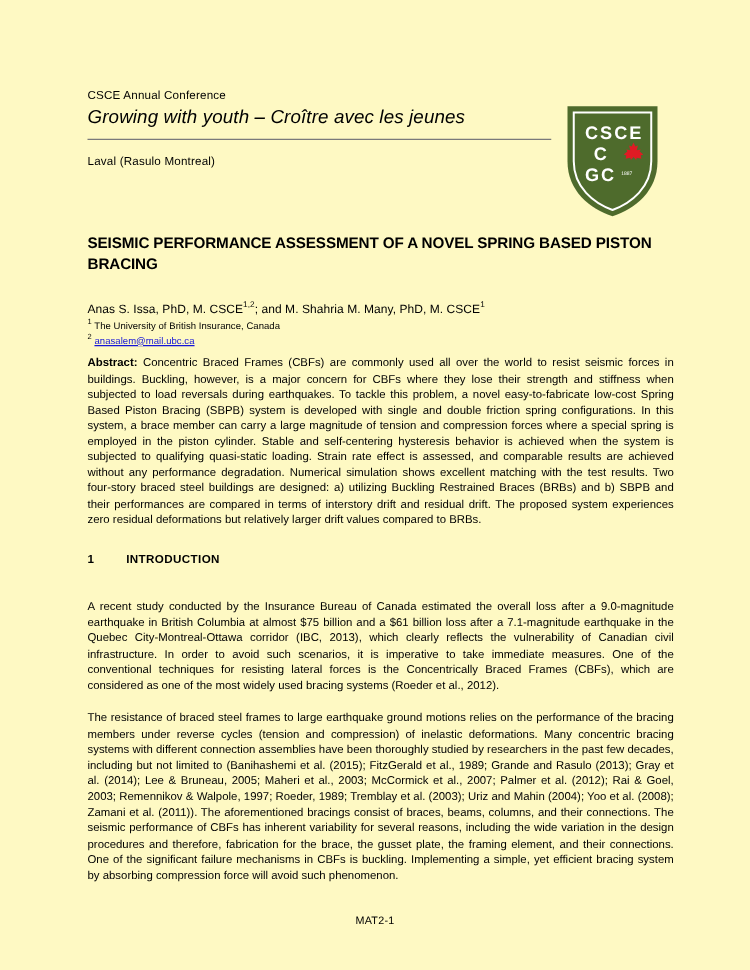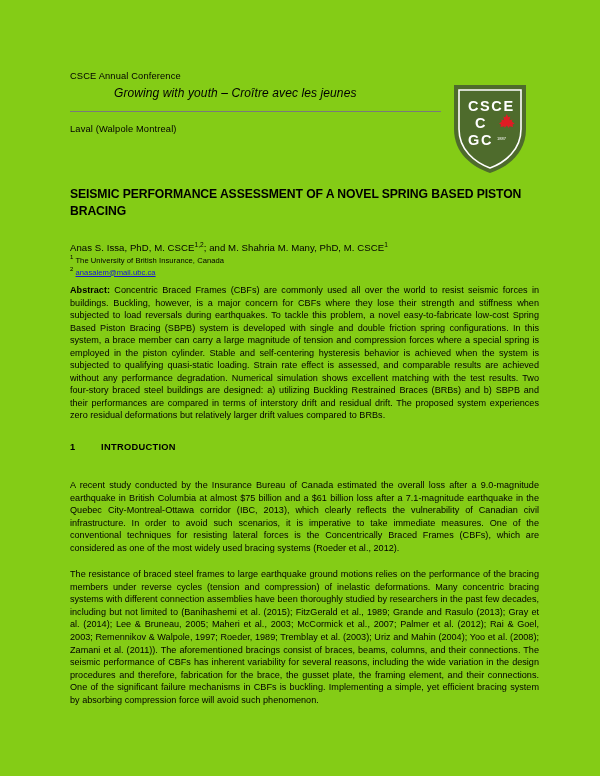--- a/index.html
+++ b/index.html
@@ -12,42 +12,41 @@
     height: 776px;
     font-family: "Liberation Sans", sans-serif;
     color: #000000;
     position: relative;
     overflow: hidden;
   }
   .page {
     position: relative;
     width: 600px;
     height: 776px;
-    background: #84cc16;
+    background: #fef9c3;
     box-sizing: border-box;
     padding: 68px 61px 0 70px;
   }
 
   
   .header {
     position: relative;
   }
   .conf-line {
     font-size: 9.3px;
     line-height: 17px;
     letter-spacing: 0.15px;
     color: #000;
   }
   .conf-tag {
-    font-size: 12px;
+    font-size: 15px;
     line-height: 17px;
     font-style: italic;
     letter-spacing: 0.1px;
     color: #000;
-    margin-left: 44px;
   }
   .header-rule {
     width: 371px;
     height: 1px;
     background: #7a7a7a;
     margin: 9px 0 9px 0;
   }
   .venue-line {
     font-size: 9.3px;
     line-height: 17px;
@@ -134,21 +133,21 @@
 </style>
 </head>
 <body>
 
 <div class="page">
 
   <div class="header">
     <div class="conf-line">CSCE Annual Conference</div>
     <div class="conf-tag">Growing with youth – Croître avec les jeunes</div>
     <div class="header-rule"></div>
-    <div class="venue-line">Laval (Walpole Montreal)</div>
+    <div class="venue-line">Laval (Rasulo Montreal)</div>
   </div>
 
   <div class="logo">
     <svg viewBox="0 0 76 92" width="76" height="92" xmlns="http://www.w3.org/2000/svg">
       <path d="M2 2 H74 V46 C74 70 56 84 38 90 C20 84 2 70 2 46 Z" fill="#4e6b2c"></path>
       <path d="M7 7 H69 V46 C69 67 53 79.5 38 85 C23 79.5 7 67 7 46 Z" fill="none" stroke="#ffffff" stroke-width="1.6"></path>
       <text x="16" y="28" font-family="Liberation Sans, sans-serif" font-size="14.5" font-weight="bold" fill="#ffffff" letter-spacing="1.6">CSCE</text>
       <text x="23" y="45" font-family="Liberation Sans, sans-serif" font-size="14.5" font-weight="bold" fill="#ffffff">C</text>
       <text x="16" y="62" font-family="Liberation Sans, sans-serif" font-size="14.5" font-weight="bold" fill="#ffffff" letter-spacing="1.6">GC</text>
       <g transform="translate(47,31) scale(0.052)" fill="#e01b24">
@@ -175,14 +174,17 @@
   </div>
 
   <div class="section-head">
     <span class="section-num">1</span>
     <span>INTRODUCTION</span>
   </div>
 
   <div class="para">A recent study conducted by the Insurance Bureau of Canada estimated the overall loss after a 9.0-magnitude earthquake in British Columbia at almost $75 billion and a $61 billion loss after a 7.1-magnitude earthquake in the Quebec City-Montreal-Ottawa corridor (IBC, 2013), which clearly reflects the vulnerability of Canadian civil infrastructure. In order to avoid such scenarios, it is imperative to take immediate measures. One of the conventional techniques for resisting lateral forces is the Concentrically Braced Frames (CBFs), which are considered as one of the most widely used bracing systems (Roeder et al., 2012).</div>
   <div class="para tight">The resistance of braced steel frames to large earthquake ground motions relies on the performance of the bracing members under reverse cycles (tension and compression) of inelastic deformations. Many concentric bracing systems with different connection assemblies have been thoroughly studied by researchers in the past few decades, including but not limited to (Banihashemi et al. (2015); FitzGerald et al., 1989; Grande and Rasulo (2013); Gray et al. (2014); Lee &amp; Bruneau, 2005; Maheri et al., 2003; McCormick et al., 2007; Palmer et al. (2012); Rai &amp; Goel, 2003; Remennikov &amp; Walpole, 1997; Roeder, 1989; Tremblay et al. (2003); Uriz and Mahin (2004); Yoo et al. (2008); Zamani et al. (2011)). The aforementioned bracings consist of braces, beams, columns, and their connections. The seismic performance of CBFs has inherent variability for several reasons, including the wide variation in the design procedures and therefore, fabrication for the brace, the gusset plate, the framing element, and their connections. One of the significant failure mechanisms in CBFs is buckling. Implementing a simple, yet efficient bracing system by absorbing compression force will avoid such phenomenon.</div>
 
+  <div class="footer">
+    <span>MAT2-1</span>
+  </div>
 
 </div>
 
 </body></html>

